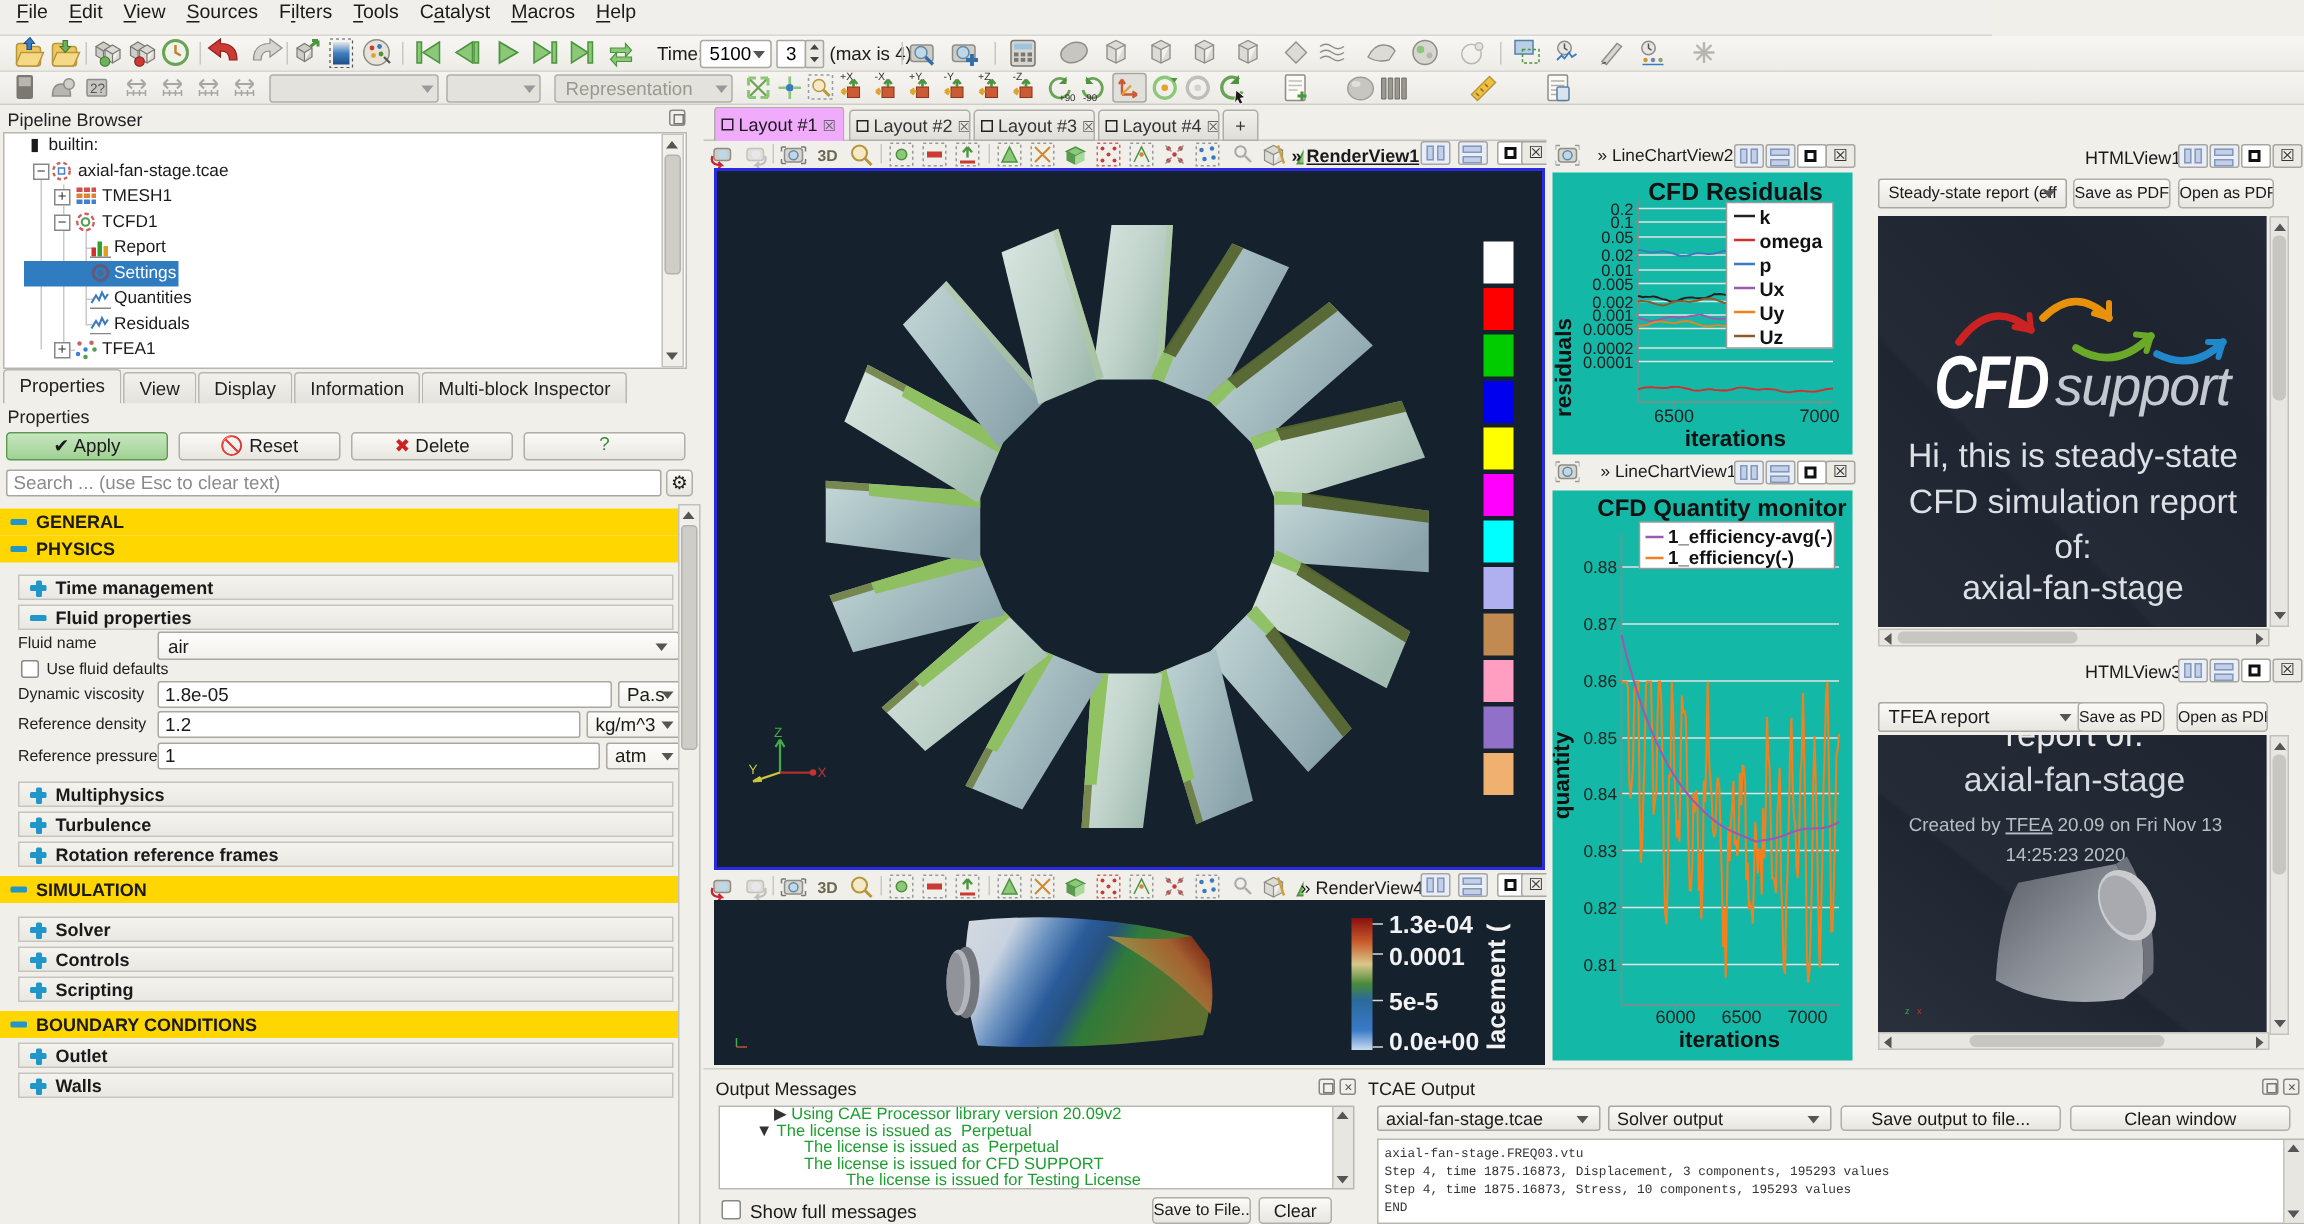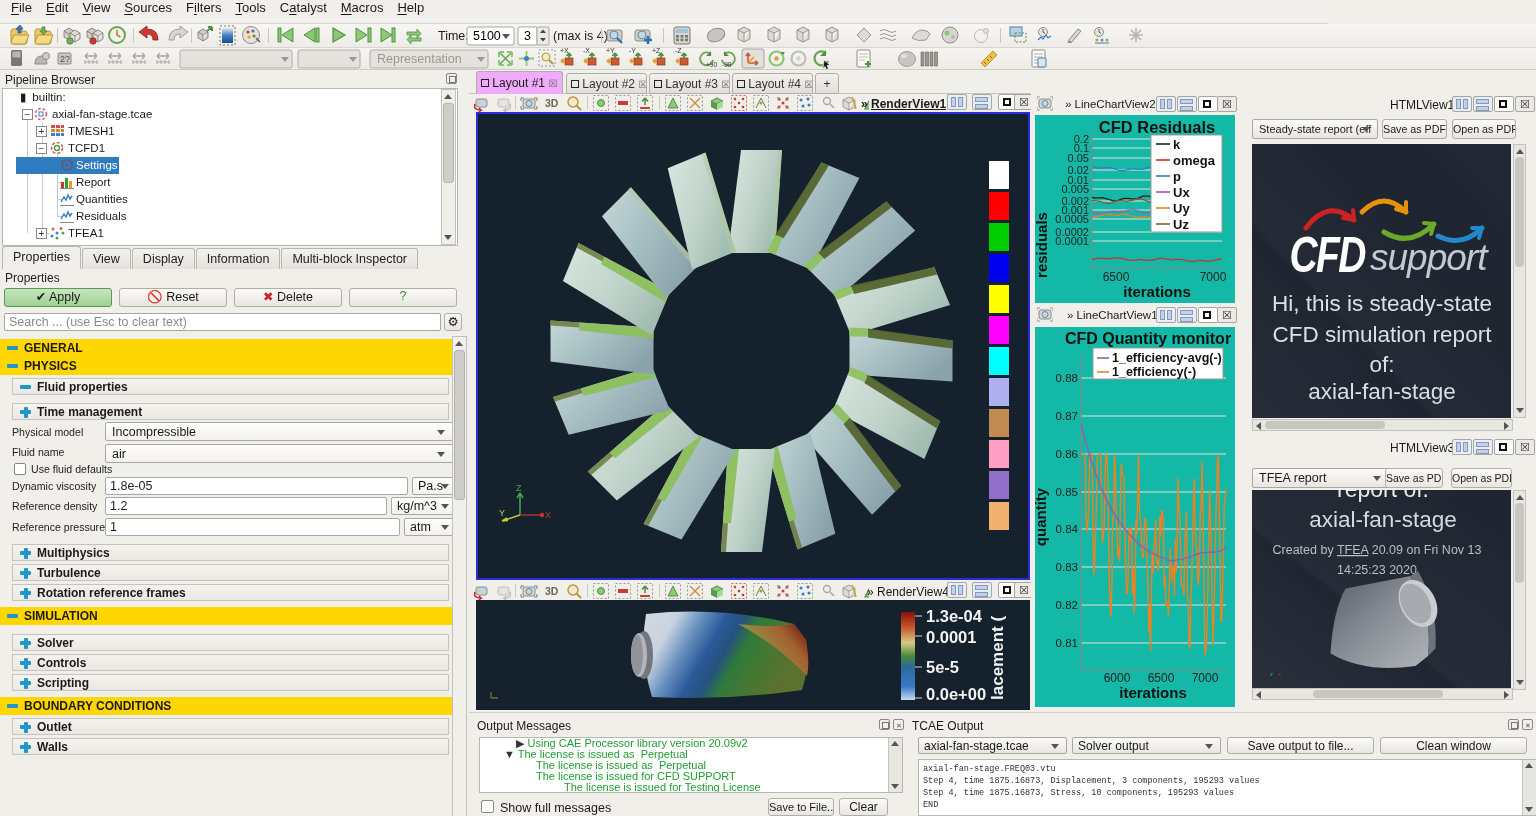--- a/index.html
+++ b/index.html
@@ -365,30 +365,30 @@
             <g fill="#4080d0">
               <rect x="1" y="9" width="4" height="3"></rect>
               <rect x="6" y="9" width="4" height="3"></rect>
               <rect x="11" y="9" width="3" height="3"></rect>
             </g>
           </svg></span><span style="margin-left:65px;">TMESH1</span></div>
     <div class="trow"><span class="expbox" style="left:33px;">−</span><span class="ticon" style="left:47px;"><svg width="15" height="14">
             <circle cx="7" cy="7" r="5.5" fill="none" stroke="#d06060" stroke-width="1.6" stroke-dasharray="3 2"></circle>
             <circle cx="7" cy="7" r="2.5" fill="none" stroke="#50a050" stroke-width="1.4"></circle>
           </svg></span><span style="margin-left:65px;">TCFD1</span></div>
-    <div class="trow"><span class="selrow" style="position:absolute;left:13px;top:0;width:103px;height:17px;background:#2f7cc0;"></span><span class="ticon" style="left:57px;"><svg width="14" height="14">
-            <circle cx="7" cy="7" r="5" fill="none" stroke="#7a4a5a" stroke-width="2" opacity="0.7"></circle>
-            <circle cx="7" cy="7" r="2" fill="#4a6a8a"></circle>
-          </svg></span><span style="margin-left:73px;position:relative;color:#fff;">Settings</span></div>
     <div class="trow"><span class="ticon" style="left:57px;"><svg width="14" height="14">
             <rect x="1" y="7" width="3" height="6" fill="#d03030"></rect>
             <rect x="5" y="3" width="3" height="10" fill="#30a030"></rect>
             <rect x="9" y="6" width="3" height="7" fill="#e0a020"></rect>
             <path d="M0 13.5 h14" stroke="#888"></path>
           </svg></span><span style="margin-left:73px;">Report</span></div>
+    <div class="trow"><span class="selrow" style="position:absolute;left:13px;top:0;width:103px;height:17px;background:#2f7cc0;"></span><span class="ticon" style="left:57px;"><svg width="14" height="14">
+            <circle cx="7" cy="7" r="5" fill="none" stroke="#7a4a5a" stroke-width="2" opacity="0.7"></circle>
+            <circle cx="7" cy="7" r="2" fill="#4a6a8a"></circle>
+          </svg></span><span style="margin-left:73px;position:relative;color:#fff;">Settings</span></div>
     <div class="trow"><span class="ticon" style="left:57px;"><svg width="14" height="14">
             <path d="M1 10 l3 -5 2 3 2 -5 2 4 2 -3" fill="none" stroke="#3a7abf" stroke-width="1.4"></path>
             <path d="M0 13.5 h14" stroke="#888"></path>
           </svg></span><span style="margin-left:73px;">Quantities</span></div>
     <div class="trow"><span class="ticon" style="left:57px;"><svg width="14" height="14">
             <path d="M1 10 l3 -5 2 3 2 -5 2 4 2 -3" fill="none" stroke="#3a7abf" stroke-width="1.4"></path>
             <path d="M0 13.5 h14" stroke="#888"></path>
           </svg></span><span style="margin-left:73px;">Residuals</span></div>
     <div class="trow"><span class="expbox" style="left:33px;">+</span><span class="ticon" style="left:47px;"><svg width="15" height="14">
             <g fill="#d06060">
@@ -424,26 +424,22 @@
   <div class="abs winbtn x" style="left:459px; top:201px;"></div>
   <div class="abs btn" style="left:4px; top:218px; width:108px; height:19px; background:linear-gradient(#c8e6c0,#9fd193); border-color:#5a9a50;">✔ Apply</div>
   <div class="abs btn" style="left:119px; top:218px; width:108px; height:19px;">🚫 Reset</div>
   <div class="abs btn" style="left:234px; top:218px; width:108px; height:19px;"><span style="color:#c22;">✖</span> Delete</div>
   <div class="abs btn" style="left:349px; top:218px; width:108px; height:19px; color:#3a8a3a;">?</div>
   <div class="abs input" style="left:4px; top:243px; width:437px; height:18px; color:#8a8a8a; line-height:17px;">Search ... (use Esc to clear text)</div>
   <div class="abs btn" style="left:444px; top:243px; width:18px; height:18px;">⚙</div>
   <div id="props" class="abs" style="left:0; top:266px; width:457px; height:480px; overflow:hidden;">
     <div class="yellowhdr" style="margin-top:3px;"><span class="pm" style="top:7px;"></span><span style="margin-left:16px;">GENERAL</span></div>
     <div class="yellowhdr"><span class="pm" style="top:7px;"></span><span style="margin-left:16px;">PHYSICS</span></div>
+    <div class="grouphdr" style="margin-top:8px;"><span class="pm pmplus"></span>Time management</div>
     <div class="grouphdr" style="margin-top:3px;"><span class="pm"></span>Fluid properties</div>
-    <div class="grouphdr" style="margin-top:8px;"><span class="pm pmplus"></span>Time management</div>
-    <div style="position:relative; height:23px;">
-        <span class="flbl" style="position:absolute;left:12px;top:6px;">Physical model</span>
-        <div class="combo" style="position:absolute;left:105px;top:2px;width:348px;height:19px;line-height:18px;padding-left:6px;">Incompressible</div>
-      </div>
     <div style="position:relative; height:19px;">
         <span class="flbl" style="position:absolute;left:12px;top:3px;">Fluid name</span>
         <div class="combo" style="position:absolute;left:105px;top:1px;width:348px;height:19px;line-height:18px;padding-left:6px;">air</div>
       </div>
     <div style="position:relative; height:14px;">
         <span style="position:absolute;left:14px;top:1px;width:12px;height:12px;border:1px solid #888;background:#fff;border-radius:2px;"></span>
         <span class="flbl" style="position:absolute;left:31px;top:1px;">Use fluid defaults</span>
       </div>
     <div style="position:relative; height:20px;">
         <span class="flbl" style="position:absolute;left:12px;top:4px;">Dynamic viscosity</span>

